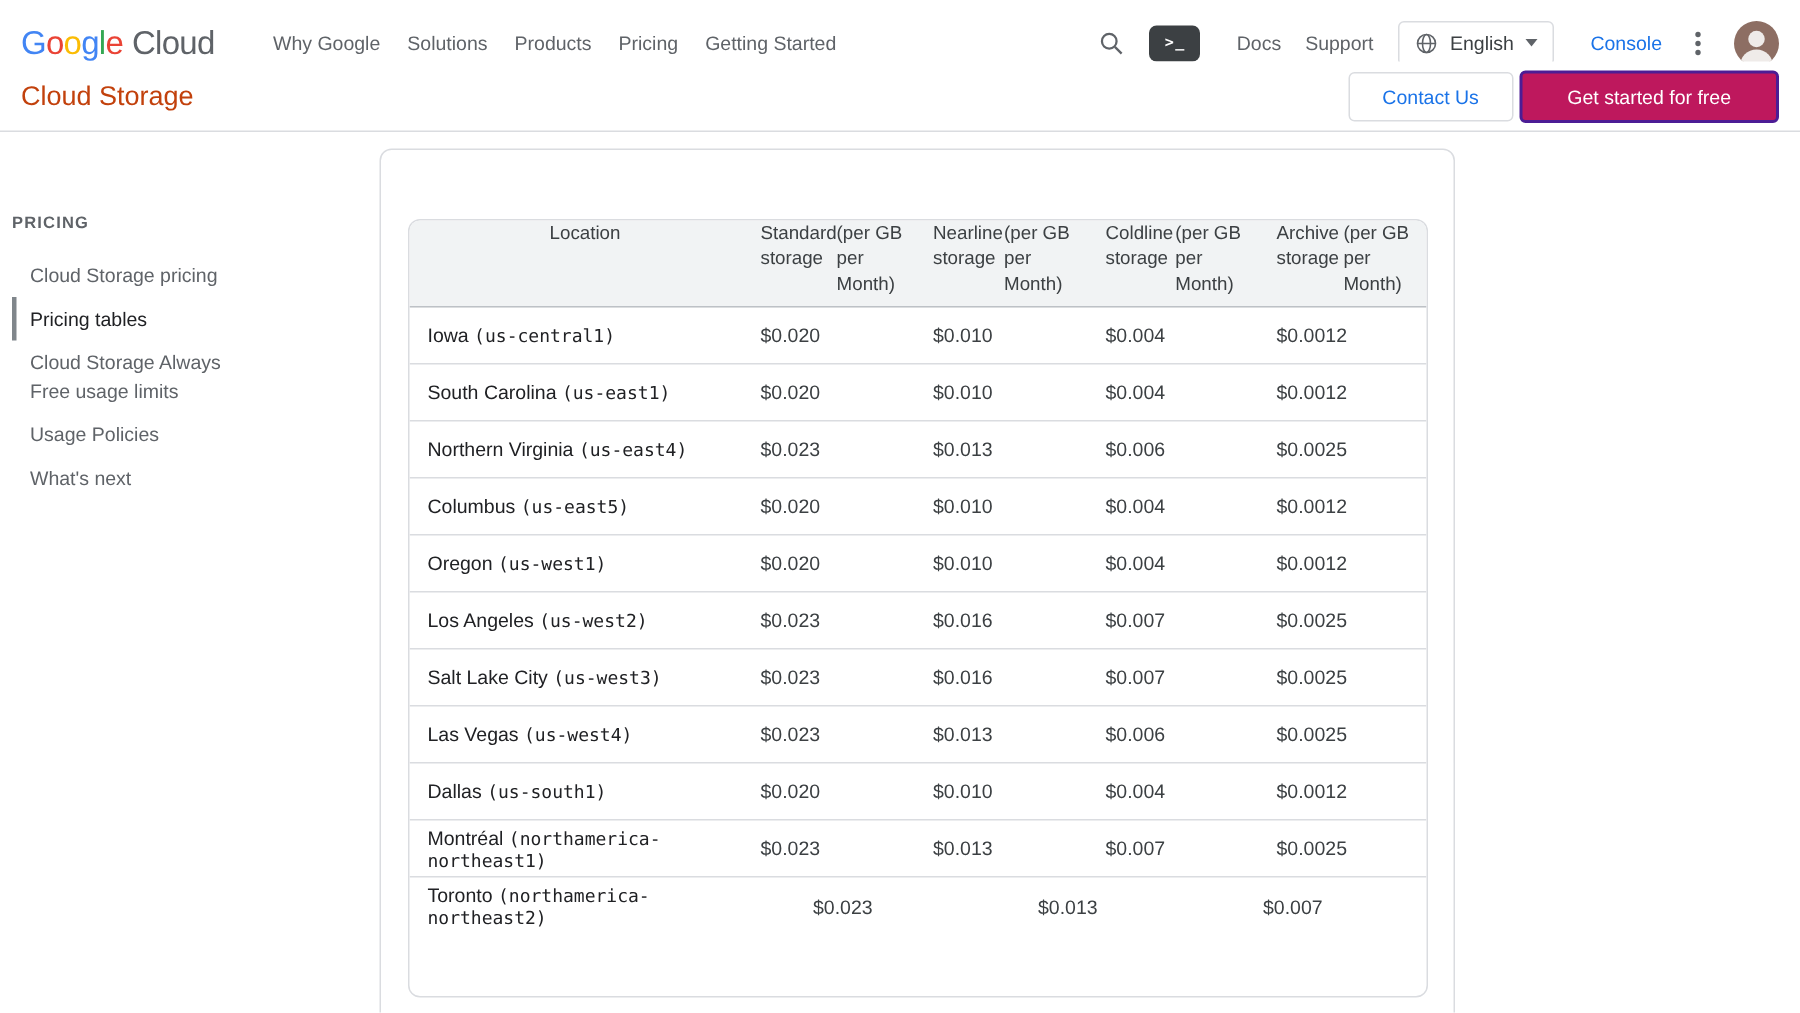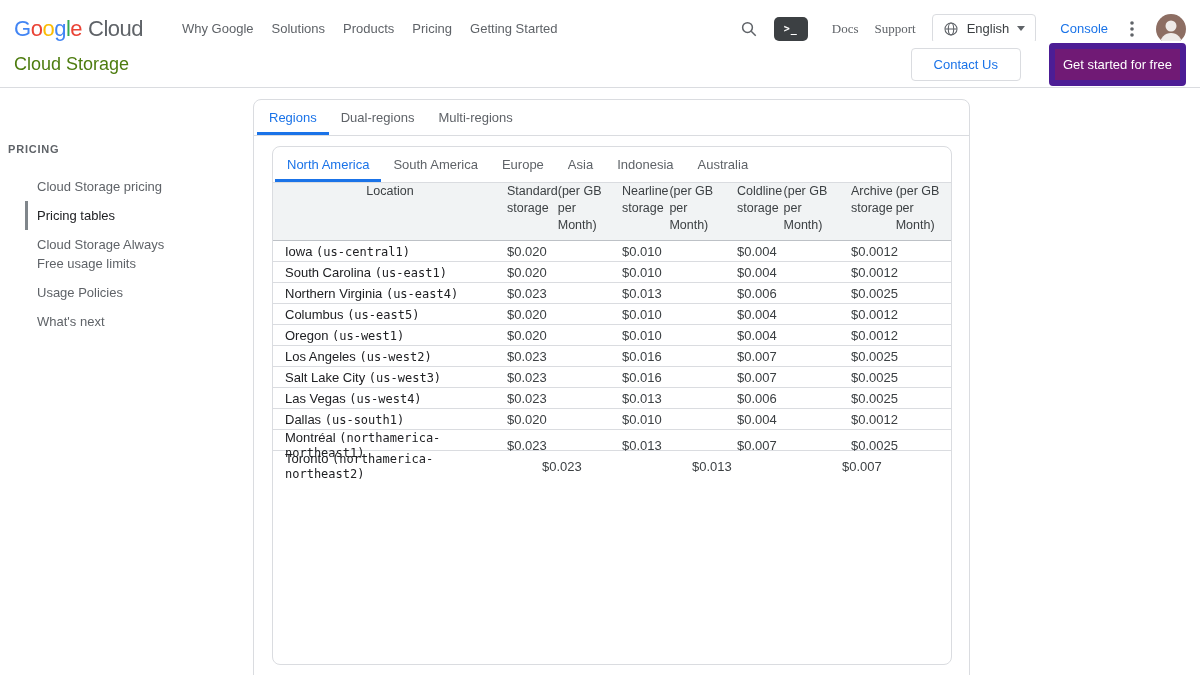--- a/index.html
+++ b/index.html
@@ -20,55 +20,55 @@
   .logo-cloud { color:#5f6368; margin-left:6px; font-weight:400; }
   .topnav { display:flex; align-items:center; margin-left:30px; }
   .nav-link { font-size:13px; color:#5f6368; margin:0 9px; white-space:nowrap; }
   .top-right { margin-left:auto; display:flex; align-items:center; gap:16px; }
   .icon-btn { display:flex; align-items:center; cursor:pointer; }
   .shell-btn {
     width:34px; height:24px; background:#3c4043; border-radius:5px;
     display:flex; align-items:center; justify-content:center; cursor:pointer; margin-right:8px;
   }
   .shell-glyph { color:#fff; font-family:"DejaVu Sans Mono", monospace; font-size:10px; font-weight:bold; letter-spacing:1px; }
-  .top-link { font-size:13px; color:#5f6368;font-family:Liberation Serif, serif; }
+  .top-link { font-size:13px; color:#5f6368; }
   .lang-select {
     display:flex; align-items:center; gap:8px; border:1px solid #dadce0; border-radius:4px;
     padding:6px 10px; cursor:pointer;
   }
   .lang-label { font-size:13px; color:#3c4043; }
   .caret { width:0; height:0; border-left:4px solid transparent; border-right:4px solid transparent; border-top:5px solid #5f6368; }
   .console-link { font-size:13px; color:#1a73e8; font-weight:500; margin-left:8px; }
   .dots { display:flex; align-items:center; cursor:pointer; }
   .avatar { width:30px; height:30px; border-radius:50%; overflow:hidden; display:block; cursor:pointer; }
 
   
   .subheader {
     position:absolute; top:41px; left:0; width:1200px; height:47px;
     display:flex; align-items:center; padding:0 14px;
     border-bottom:1px solid #dadce0; background:#fff;
   }
-  .page-title { font-size:18px; font-weight:400; color:#4d7c0f; margin:0; }
-  .sub-actions { margin-left:auto; display:flex; align-items:center; gap:28px; }
+  .page-title { font-size:18px; font-weight:400; color:#c2410c; margin:0; }
+  .sub-actions { margin-left:auto; display:flex; align-items:center; gap:4px; }
   .btn-outline {
     background:#fff; border:1px solid #dadce0; color:#1a73e8; font-weight:500;
     font-size:13px; padding:8px 22px; border-radius:4px; font-family:inherit; cursor:pointer;
   }
   .btn-primary {
-    background:#701a75; border:6px solid #4c1d95; color:#fff; font-weight:500;
-    font-size:13px; padding:8px 8px; border-radius:4px; font-family:inherit; cursor:pointer;
+    background:#be185d; border:2px solid #4c1d95; color:#fff; font-weight:500;
+    font-size:13px; padding:8px 30px; border-radius:4px; font-family:inherit; cursor:pointer;
   }
 
   
   .sidebar { position:absolute; top:88px; left:0; width:253px; padding:55px 0 0 0; }
   .sidebar-heading {
     font-size:11px; font-weight:bold; letter-spacing:0.8px; color:#5f6368;
     padding-left:8px; margin-bottom:14px;
   }
-  .side-list { list-style:none; margin:17px; padding:0; }
+  .side-list { list-style:none; margin:0; padding:0; }
   .side-item {
     font-size:13px; color:#5f6368; line-height:19px; padding:5px 40px 5px 9px;
     margin-left:8px; border-left:3px solid transparent; cursor:pointer; max-width:200px;
   }
   .side-item.active { color:#202124; border-left-color:#80868b; }
 
   
   .main-card {
     position:absolute; left:253px; top:99px; width:717px; height:640px;
     border:1px solid #dadce0; border-radius:8px; background:#fff;
@@ -88,21 +88,21 @@
 
   .thead-row, .trow {
     display:grid;
     grid-template-columns:222px 115px 115px 114px 112px;
   }
   .thead-row { background:#f1f3f4; height:58px; border-bottom:1px solid #bdc1c6; }
   .th {
     display:flex; flex-direction:row; justify-content:center;
     font-size:12.5px; color:#3c4043; padding-left:12px; line-height:1.35;
   }
-  .trow { height:21px; align-items:center; border-bottom:1px solid #dadce0; }
+  .trow { height:38px; align-items:center; border-bottom:1px solid #dadce0; }
   .trow:last-child { border-bottom:none;gap:35px; }
   .td { padding-left:12px; font-size:13px; }
   .td.loc { color:#202124; }
   .td .code { font-family:"DejaVu Sans Mono", monospace; font-size:12px; color:#202124; }
   .td.price { color:#3c4043; }
 </style>
 </head>
 <body>
 
 <header class="topbar">
@@ -171,34 +171,21 @@
   <ul class="side-list" id="sidebar-list">
       <li class="side-item">Cloud Storage pricing</li>
       <li class="side-item active">Pricing tables</li>
       <li class="side-item">Cloud Storage Always Free usage limits</li>
       <li class="side-item">Usage Policies</li>
       <li class="side-item">What's next</li>
     </ul>
 </aside>
 
 <main class="main-card">
-  <div class="tabs-row" id="main-tabs">
-      <div class="tab active">Regions</div>
-      <div class="tab">Dual-regions</div>
-      <div class="tab">Multi-regions</div>
-    </div>
   <div class="inner-card">
-    <div class="region-tabs-row" id="region-tabs">
-        <div class="tab active">North America</div>
-        <div class="tab">South America</div>
-        <div class="tab">Europe</div>
-        <div class="tab">Asia</div>
-        <div class="tab">Indonesia</div>
-        <div class="tab">Australia</div>
-      </div>
     <div class="thead-row" id="table-head">
         <div class="th">
           <div>Location</div>
         </div>
         <div class="th">
           <div>Standard storage</div>
           <div>(per GB per Month)</div>
         </div>
         <div class="th">
           <div>Nearline storage</div>

